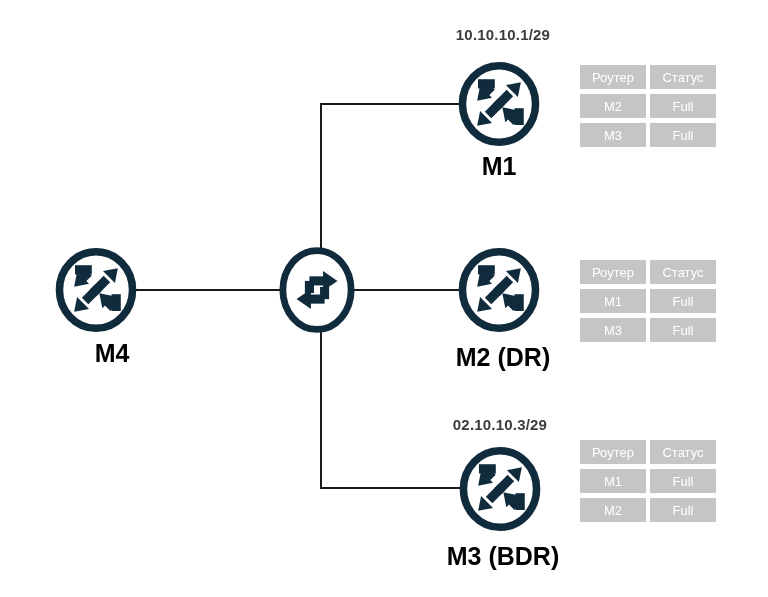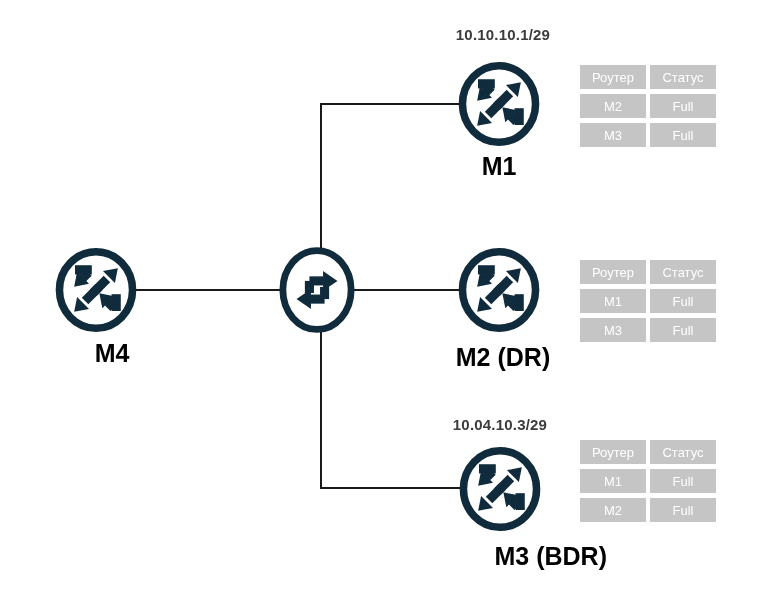--- a/index.html
+++ b/index.html
@@ -77,25 +77,25 @@
   <svg class="node-svg" style="left:457px;top:60px;" width="84" height="88" viewBox="0 0 100 104">
       <use href="#router-glyph"></use>
     </svg>
   <div class="node-label" style="left:414px;top:152px;">M1</div>
 
   <svg class="node-svg" style="left:457px;top:246px;" width="84" height="88" viewBox="0 0 100 104">
       <use href="#router-glyph"></use>
     </svg>
   <div class="node-label" style="left:418px;top:343px;text-align:center;">M2 (DR)</div>
 
-  <div class="ip-label" style="left:430px;top:416px;">10.04.10.3/29</div>
+  <div class="ip-label" style="left:430px;top:416px;">02.10.10.3/29</div>
   <svg class="node-svg" style="left:458px;top:445px;" width="84" height="88" viewBox="0 0 100 104">
       <use href="#router-glyph"></use>
     </svg>
-  <div class="node-label" style="left:437px;top:542px;text-align:right;">M3 (BDR)</div>
+  <div class="node-label" style="left:418px;top:542px;">M3 (BDR)</div>
 
   <svg class="node-svg" style="left:54px;top:246px;" width="84" height="88" viewBox="0 0 100 104">
       <use href="#router-glyph"></use>
     </svg>
   <div class="node-label" style="left:27px;top:339px;">M4</div>
 
   <svg class="node-svg" style="left:279px;top:246px;" width="76" height="88" viewBox="0 0 100 116">
       <use href="#switch-glyph"></use>
     </svg>
 

